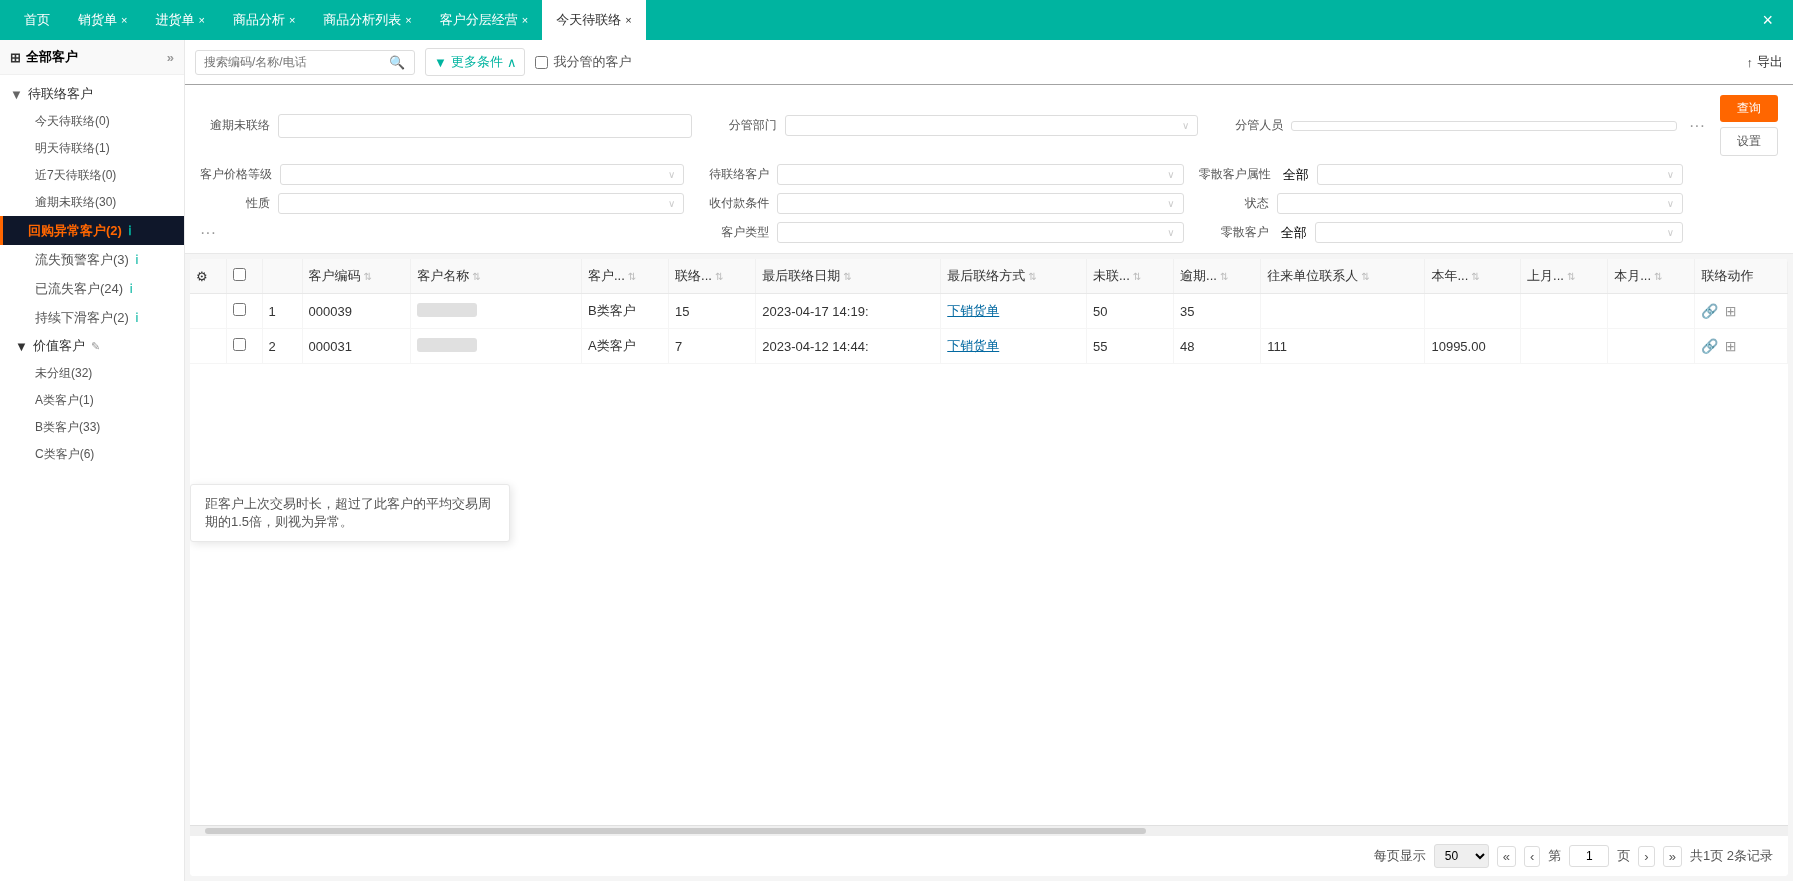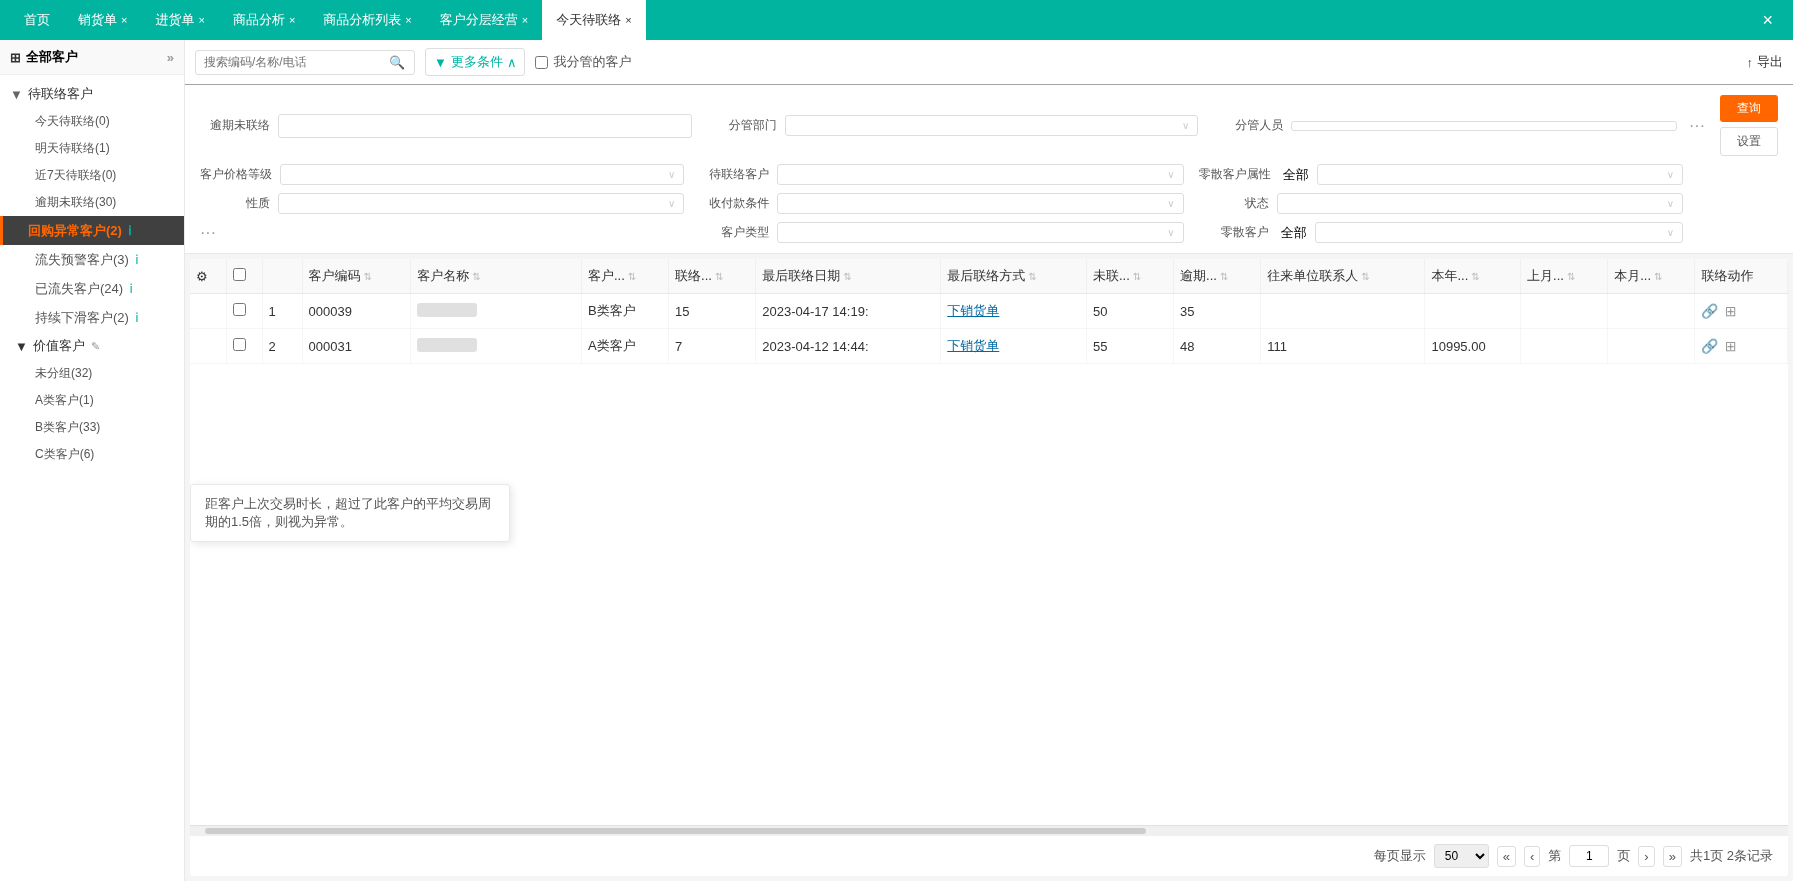--- a/index.html
+++ b/index.html
@@ -43,21 +43,21 @@
     .sidebar-tree { flex: 1; overflow-y: auto; padding: 5px 0; }
     .tree-group { }
     .tree-group-header {
       display: flex; align-items: center; padding: 5px 10px; cursor: pointer; color: #333;
       font-size: 12px;
     }
     .tree-group-header .arrow { margin-right: 5px; color: #666; }
     .tree-item {
       padding: 5px 10px 5px 25px; cursor: pointer; font-size: 12px; color: #333;
     }
-    .tree-item.active { background: #404040; color: #ff6600; font-weight: bold; border-left: 3px solid #ff6600; }
+    .tree-item.active { background: #0f172a; color: #ff6600; font-weight: bold; border-left: 3px solid #ff6600; }
     .tree-subgroup { }
     .tree-subgroup-header {
       display: flex; align-items: center; padding: 5px 10px 5px 15px; cursor: pointer; font-size: 12px; color: #333;
     }
     .tree-subgroup-header .arrow { margin-right: 5px; }
     .tree-leaf {
       padding: 5px 10px 5px 35px; cursor: pointer; font-size: 12px; color: #555;
     }
 
     

